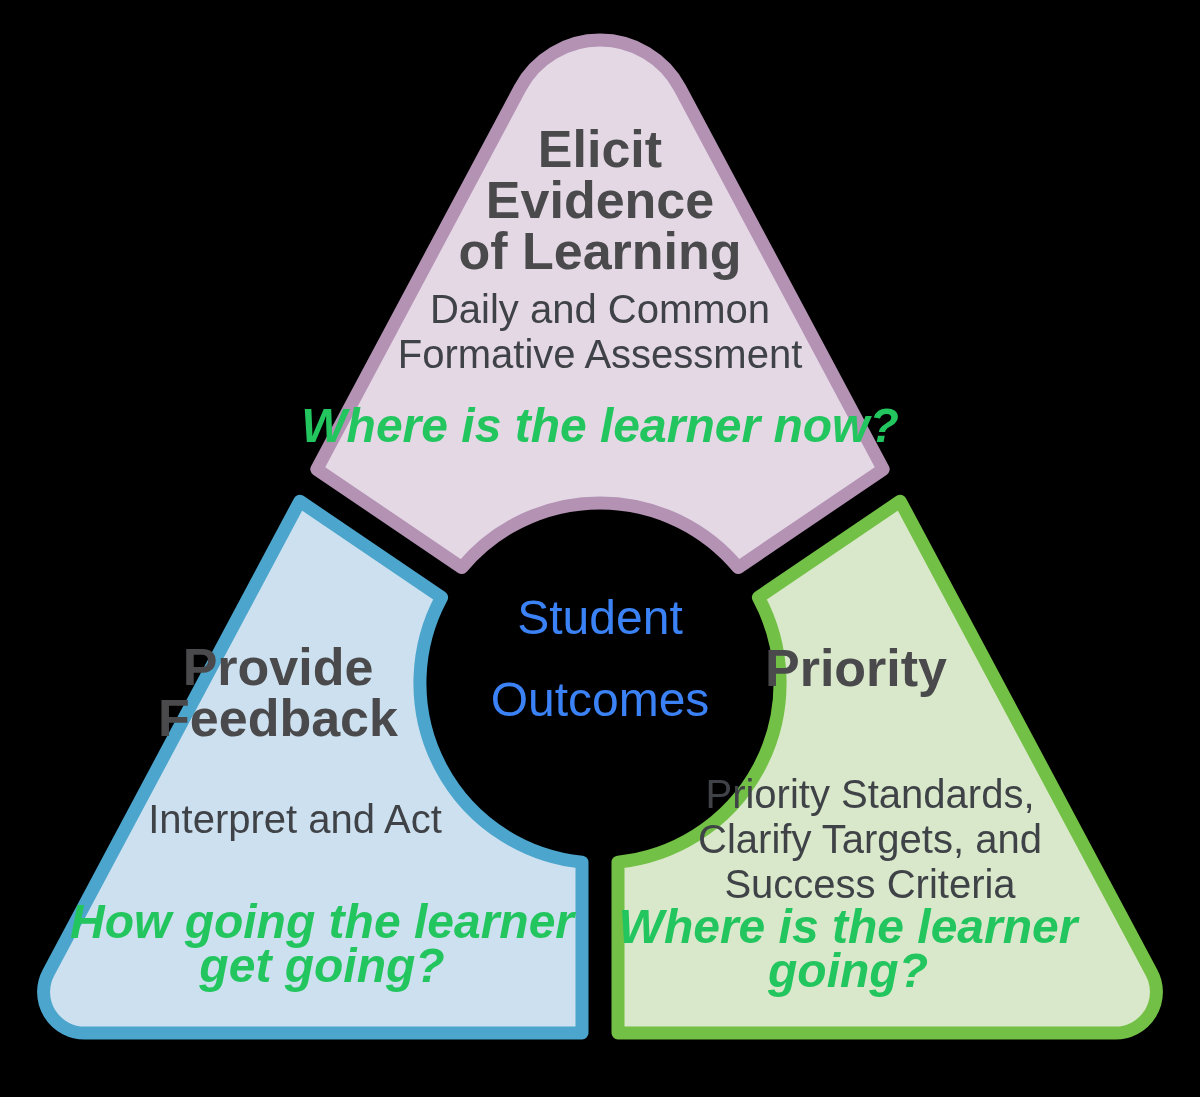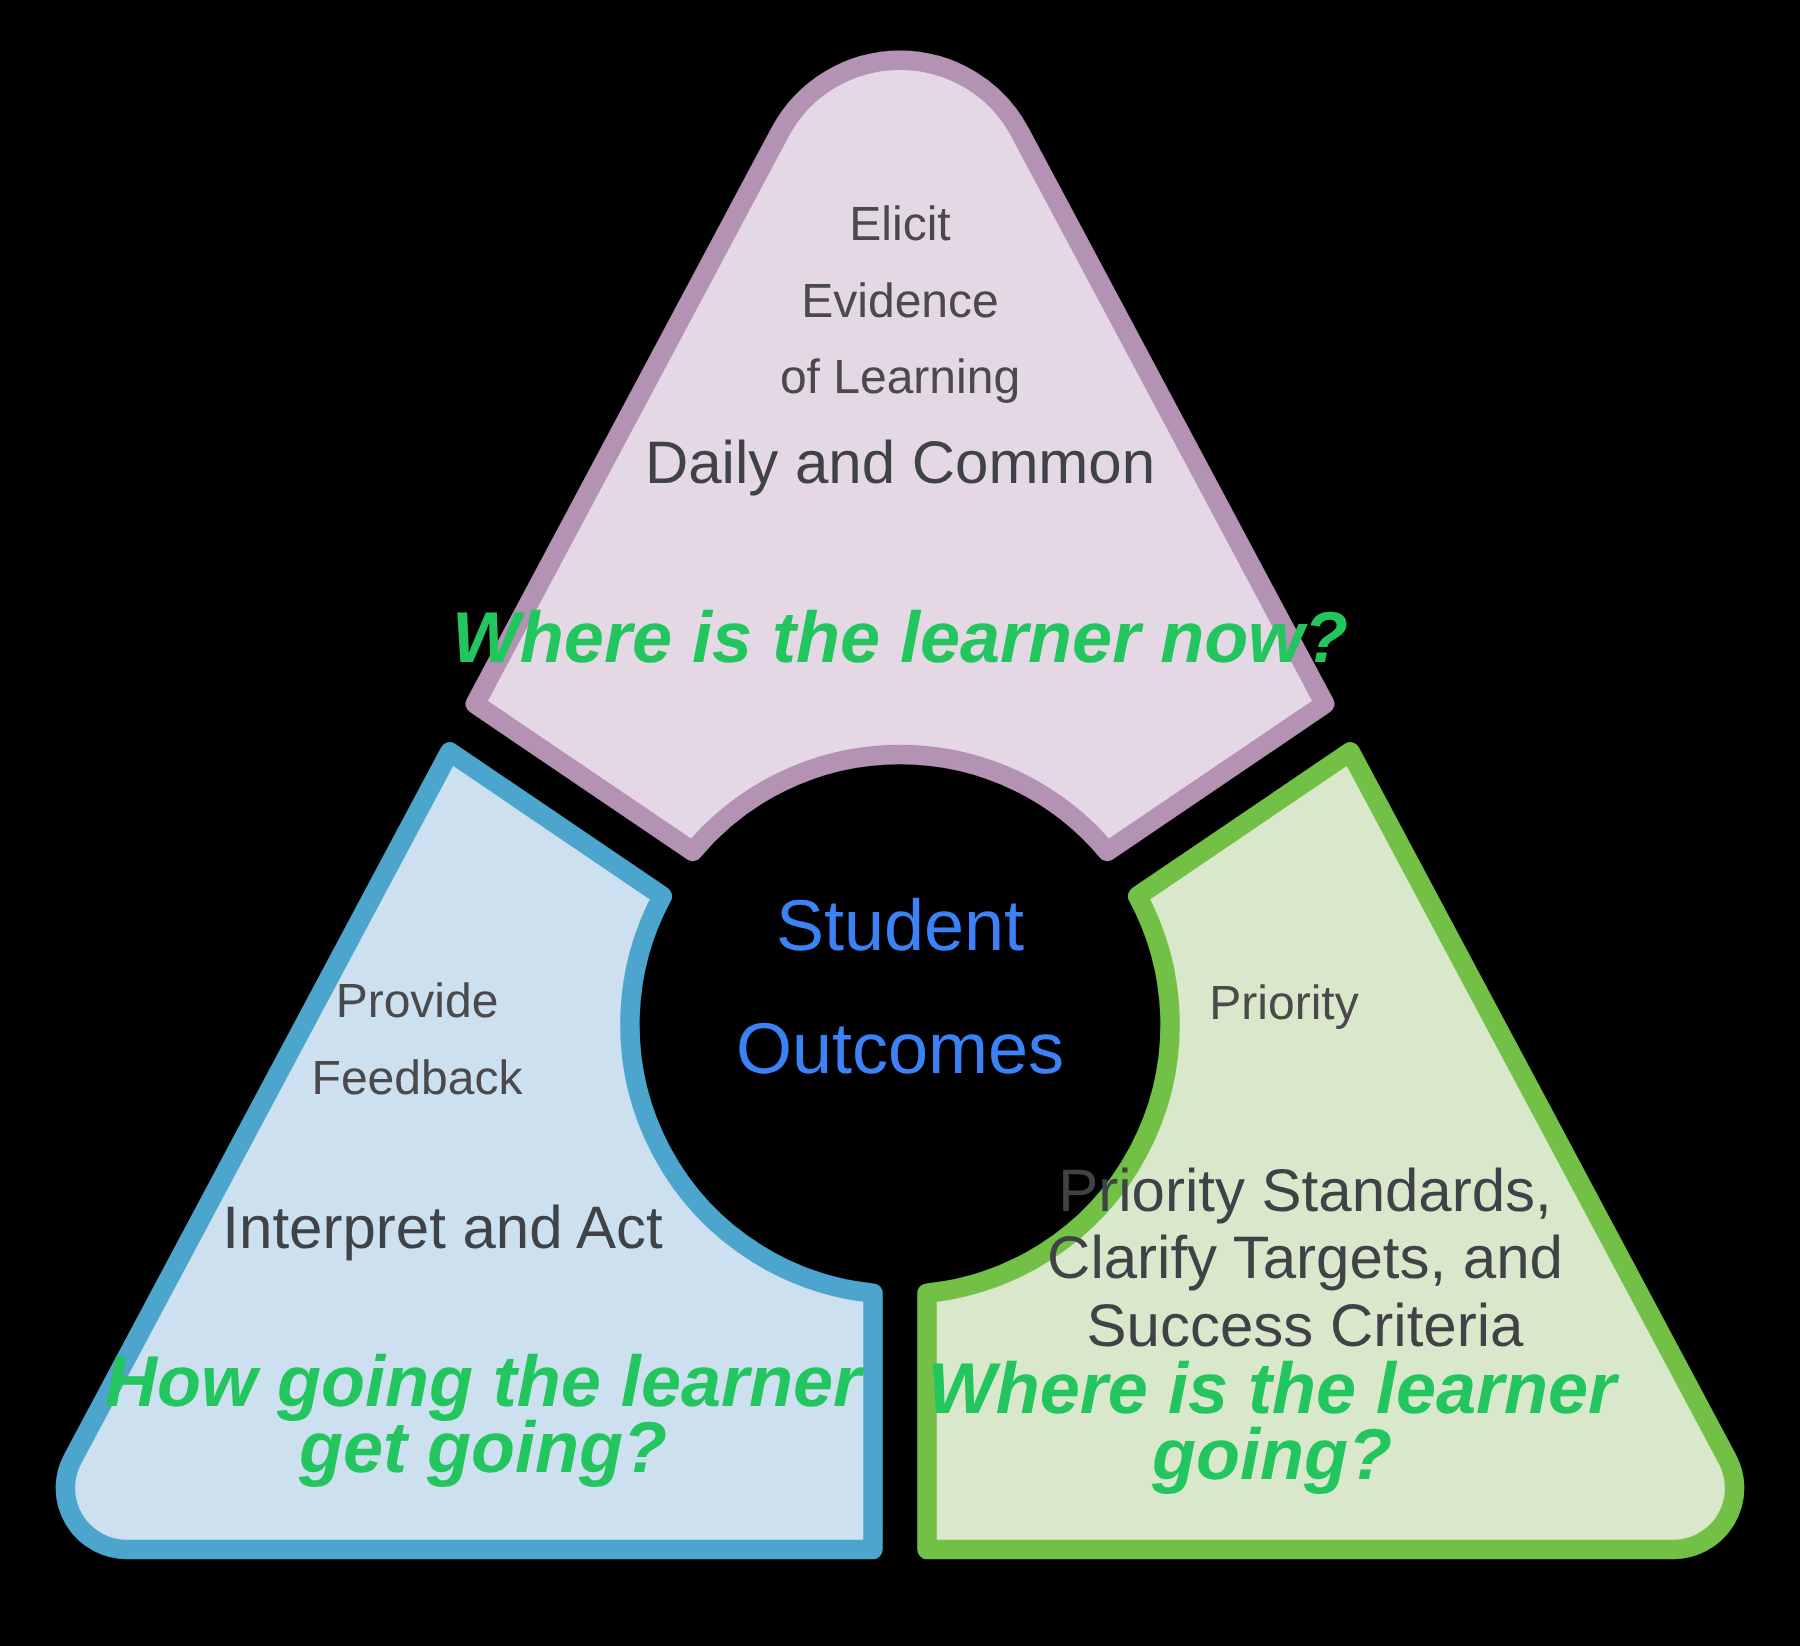--- a/index.html
+++ b/index.html
@@ -16,22 +16,22 @@
   #shapes {
     position: absolute; left: 0; top: 0;
   }
   .txt {
     position: absolute;
     width: 600px;
     text-align: center;
     color: #45464a;
   }
   .heading {
-    font-size: 32px;
-    font-weight: normal;
+    font-size: 52px;
+    font-weight: bold;
     line-height: 51px;
     color: #4a4a4c;
   }
   .sub {
     font-size: 40px;
     font-weight: normal;
     line-height: 45px;
     color: #3f4347;
   }
   .question {
@@ -85,20 +85,21 @@
              A 41 41 0 0 0 1151.6 972.7 Z" fill="#d9e8ca" stroke="#72c045"></path>
   </svg>
 
   <div class="txt heading" id="elicit-title">
     <div>Elicit</div>
     <div>Evidence</div>
     <div>of Learning</div>
   </div>
   <div class="txt sub" id="elicit-sub">
     <div>Daily and Common</div>
+    <div>Formative Assessment</div>
   </div>
   <div class="txt question" id="elicit-question">
     <div>Where is the learner now?</div>
   </div>
 
   <div class="txt heading" id="feedback-title">
     <div>Provide</div>
     <div>Feedback</div>
   </div>
   <div class="txt sub" id="feedback-sub">

